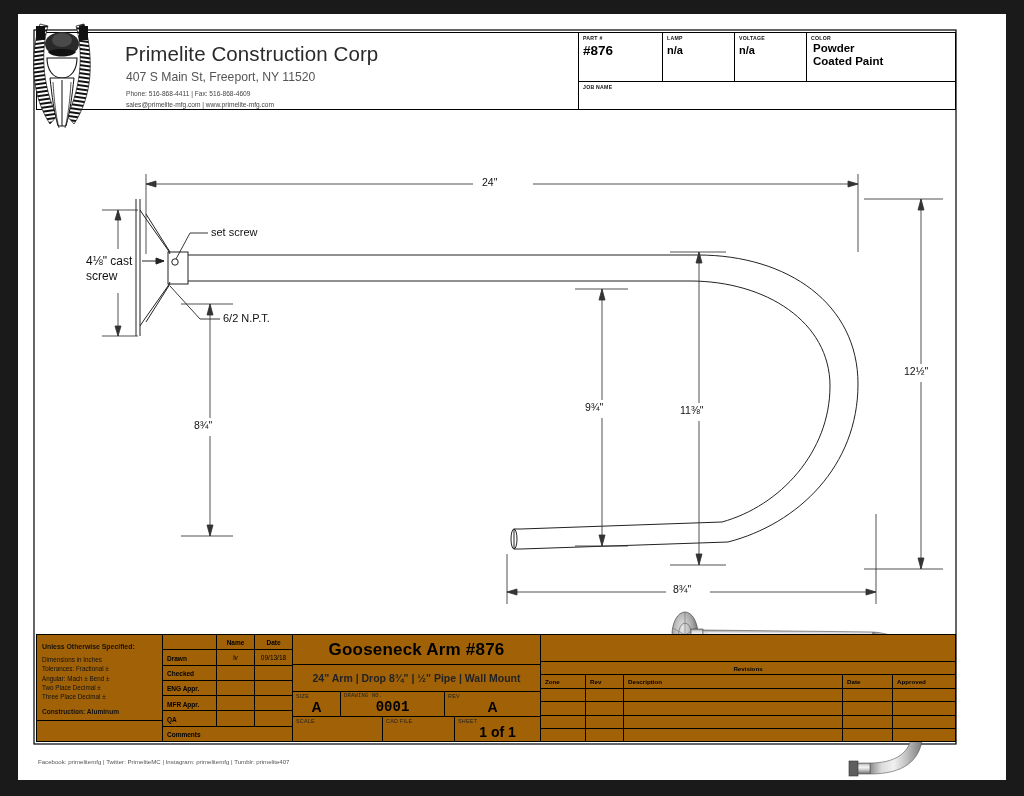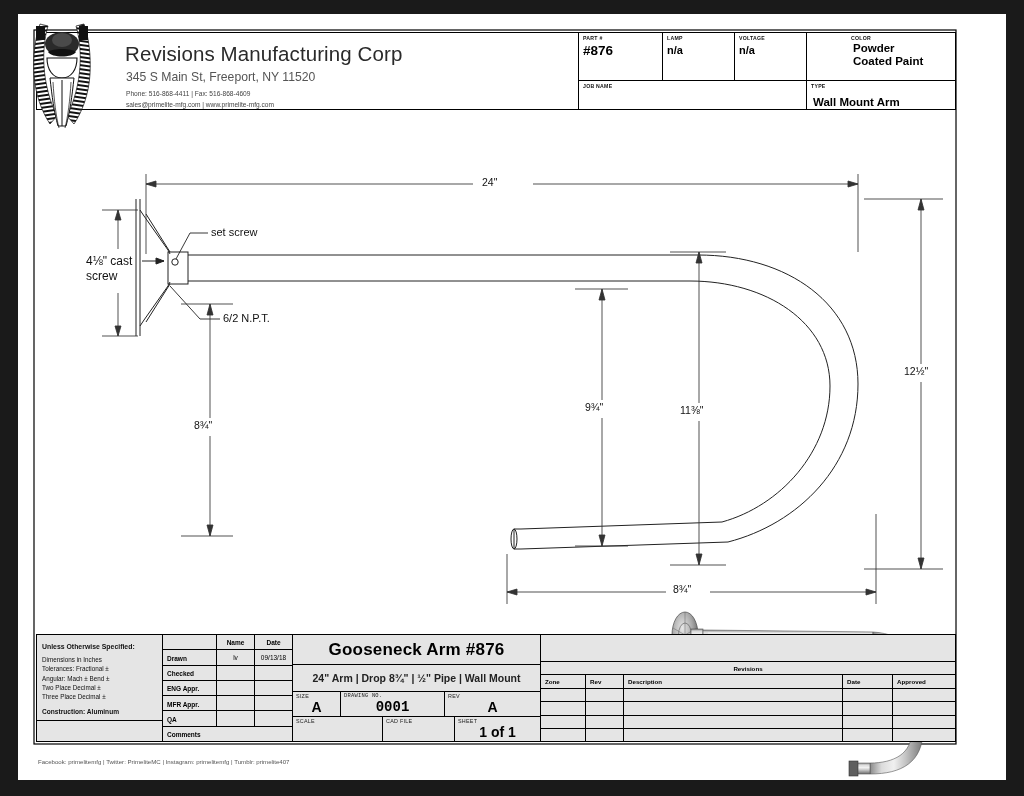--- a/index.html
+++ b/index.html
@@ -67,21 +67,21 @@
   }
   .val{
     font-size:13.5px; font-weight:bold; color:#000;
     text-align:left; line-height:15px; margin-top:1px;
   }
   .val.sm{font-size:11px;}
   .val2{font-size:11.5px; font-weight:bold; line-height:13px; padding-left:2px;}
   .w-part{width:84px;}
   .w-lamp{width:72px;}
   .w-volt{width:72px;}
-  .w-color{flex:1;margin-left:40px;}
+  .w-color{flex:1;}
   .w-job{width:228px;}
   .w-type{flex:1;}
 
   
   #canvas{position:absolute; left:0; top:0; width:988px; height:766px;
           pointer-events:none;}
 
   
   .dimlbl{
     position:absolute; font-size:10.5px; color:#111;
@@ -96,21 +96,21 @@
     line-height:15px; text-align:left;
   }
 
   
   .tblock{
     position:absolute; left:18px; top:620px;
     width:920px; height:108px;
     box-sizing:border-box;
     border:1px solid #000;
     display:flex;
-    background:#e5e5e5;
+    background:#a16207;
   }
   .tb-spec{
     width:126px; box-sizing:border-box; border-right:1px solid #000;
     position:relative; font-size:6.3px; color:#111; padding:8px 5px 0 5px;
   }
   .tb-spec .t1{font-weight:bold; font-size:6.9px; margin-bottom:5px;}
   .tb-spec .ln{line-height:9.3px; white-space:nowrap;}
   .tb-spec .constr{
     position:absolute; left:5px; bottom:26px; font-weight:bold; font-size:6.6px;
   }
@@ -359,22 +359,22 @@
 
       <line x1="690" y1="619" x2="852" y2="621" stroke="#fafafa" stroke-width="0.9" opacity="0.9"></line>
       <line x1="690" y1="624" x2="852" y2="626" stroke="#9a9a9a" stroke-width="0.5" opacity="0.8"></line>
       <line x1="898" y1="678" x2="898" y2="714" stroke="#fafafa" stroke-width="0.9" opacity="0.9"></line>
       <line x1="841" y1="752" x2="849" y2="752" stroke="#e9e9e9" stroke-width="0.8"></line>
     </g>
   </svg>
 
   <div class="hdr">
     <div class="hdr-left">
-      <div class="company">Revisions Manufacturing Corp</div>
-      <div class="addr">345 S Main St, Freeport, NY 11520</div>
+      <div class="company">Primelite Construction Corp</div>
+      <div class="addr">407 S Main St, Freeport, NY 11520</div>
       <div class="phone">Phone: 516-868-4411 | Fax: 516-868-4609</div>
       <div class="mail">sales@primelite-mfg.com | www.primelite-mfg.com</div>
     </div>
     <div class="hdr-right">
       <div class="hr-top">
         <div class="cell w-part">
           <span class="cap">PART #</span>
           <div class="val">#876</div>
         </div>
         <div class="cell w-lamp">
@@ -388,24 +388,20 @@
         <div class="cell w-color">
           <span class="cap">COLOR</span>
           <div class="val2">Powder</div>
           <div class="val2">Coated Paint</div>
         </div>
       </div>
       <div class="hr-bot">
         <div class="cell w-job">
           <span class="cap">JOB NAME</span>
           <div class="val2"></div>
-        </div>
-        <div class="cell w-type">
-          <span class="cap">TYPE</span>
-          <div class="val2" style="margin-top:6px;">Wall Mount Arm</div>
         </div>
       </div>
     </div>
   </div>
 
   <div class="logo-box">
     <svg viewBox="0 0 72 140" width="72" height="140">
       <defs>
         <pattern id="stripes" width="4" height="4" patternUnits="userSpaceOnUse" patternTransform="rotate(-8)">
           <rect width="4" height="2" fill="#111"></rect>

